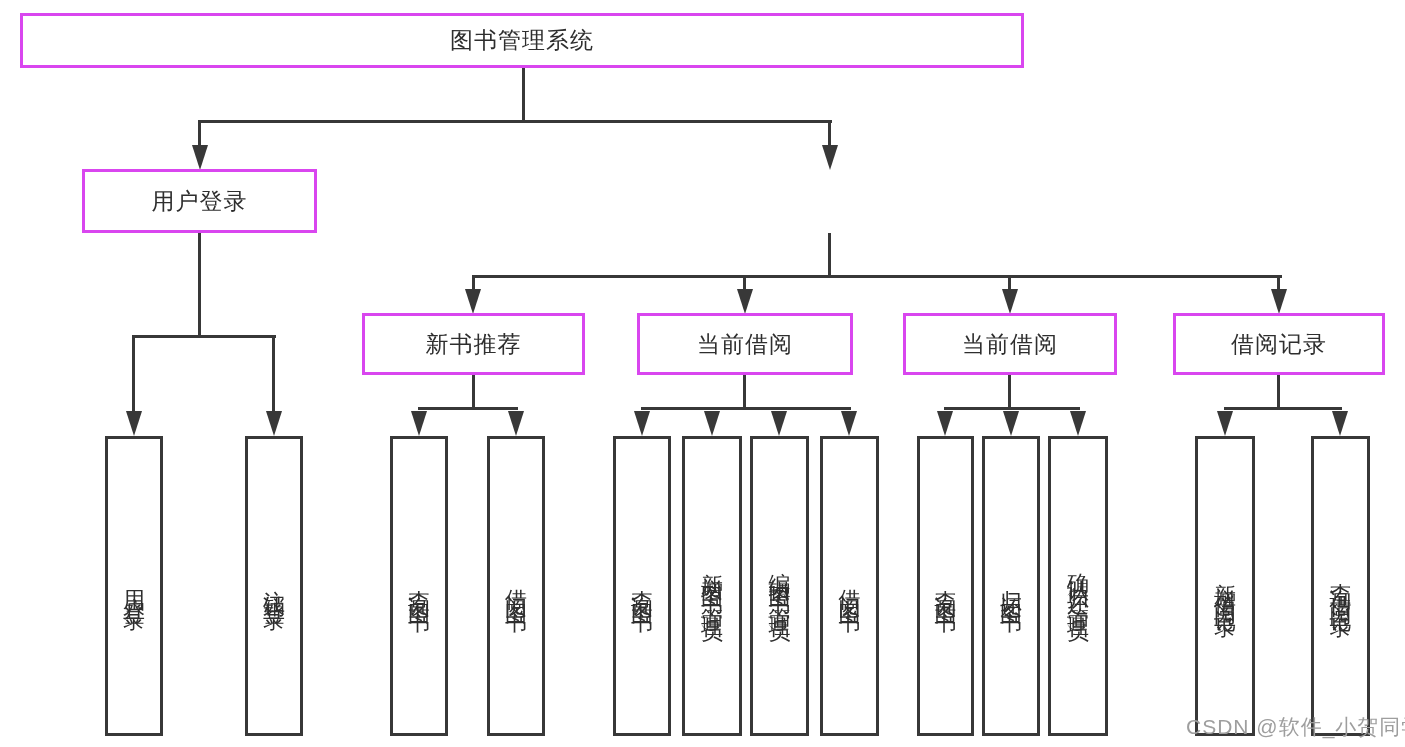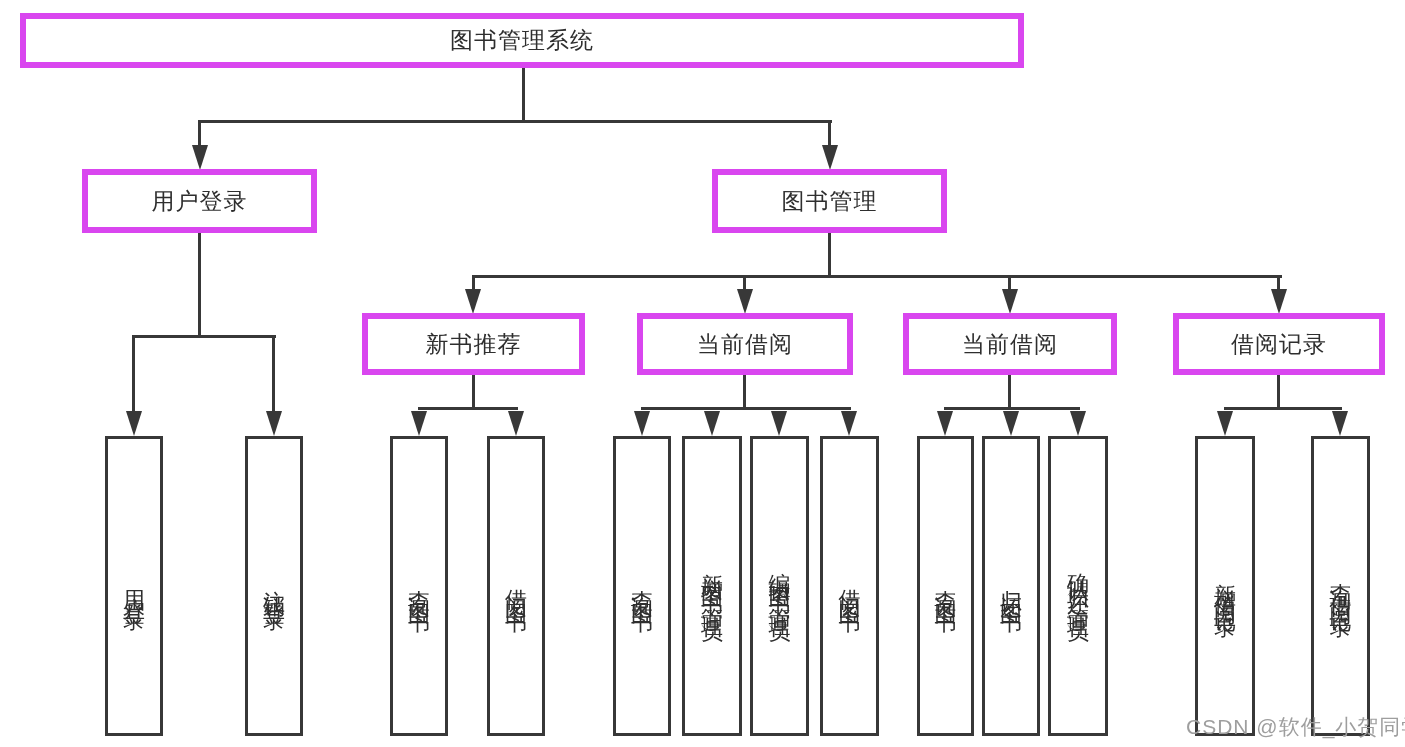--- a/index.html
+++ b/index.html
@@ -8,21 +8,21 @@
     width: 1405px;
     height: 747px;
     background: #ffffff;
     font-family: "Liberation Sans", sans-serif;
     overflow: hidden;
   }
   
   .box {
     position: absolute;
     box-sizing: border-box;
-    border: 6px solid #d946ef;
+    border: 3px solid #d946ef;
     background: #ffffff;
     display: flex;
     align-items: center;
     justify-content: center;
     font-size: 23px;
     color: #2e2e2e;
     letter-spacing: 1px;
   }
   
   .col {
@@ -77,23 +77,20 @@
 
   <div class="v" style="left:522px; top:68px; height:53px;"></div>
   <div class="h" style="left:198px; top:120px; width:634px;"></div>
   <div class="v" style="left:198px; top:120px; height:26px;"></div>
   <div class="v" style="left:828px; top:120px; height:26px;"></div>
   <div class="a" style="left:192px; top:145px;"></div>
   <div class="a" style="left:822px; top:145px;"></div>
 
   <div class="box" style="left:82px; top:169px; width:235px; height:64px;">
     <span>用户登录</span>
-  </div>
-  <div class="box" style="left:712px; top:169px; width:235px; height:64px;">
-    <span>图书管理</span>
   </div>
 
   <div class="v" style="left:198px; top:233px; height:104px;"></div>
   <div class="h" style="left:133px; top:335px; width:143px;"></div>
   <div class="v" style="left:132px; top:335px; height:76px;"></div>
   <div class="v" style="left:272px; top:335px; height:76px;"></div>
   <div class="a" style="left:126px; top:411px;"></div>
   <div class="a" style="left:266px; top:411px;"></div>
 
   <div class="v" style="left:828px; top:233px; height:45px;"></div>

